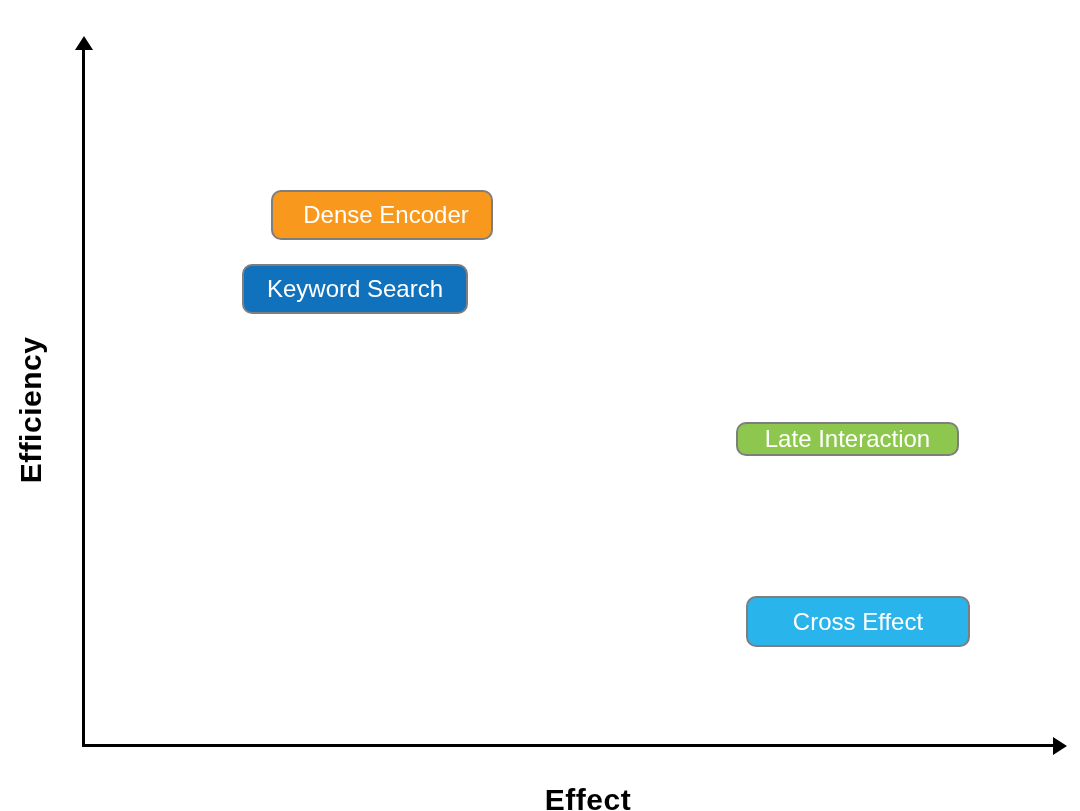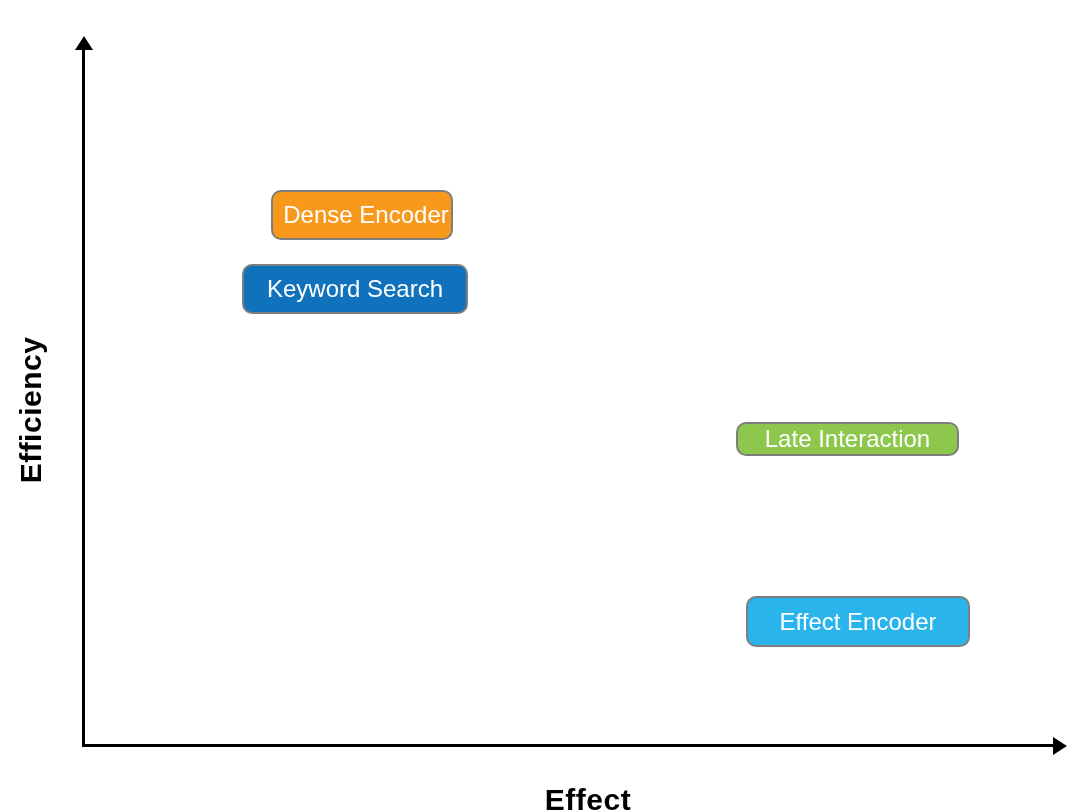--- a/index.html
+++ b/index.html
@@ -88,26 +88,26 @@
 <div class="figure">
 
   <div class="axis-line y-axis-line"></div>
   <div class="arrowhead arrow-up"></div>
   <div class="axis-label y-axis-label">Efficiency</div>
 
   <div class="axis-line x-axis-line"></div>
   <div class="arrowhead arrow-right"></div>
   <div class="axis-label x-axis-label">Effect</div>
 
-  <div class="chart-item" style="left: 271px; top: 190px; width: 182px; height: 50px; background: rgb(248, 153, 29); border-color: rgb(126, 126, 126); color: rgb(255, 255, 255); padding-left: 8px;">
+  <div class="chart-item" style="left: 271px; top: 190px; width: 222px; height: 50px; background: rgb(248, 153, 29); border-color: rgb(126, 126, 126); color: rgb(255, 255, 255); padding-left: 8px;">
     <span>Dense Encoder</span>
   </div>
   <div class="chart-item" style="left: 242px; top: 264px; width: 226px; height: 50px; background: rgb(16, 114, 188); border-color: rgb(126, 126, 126); color: rgb(255, 255, 255);">
     <span>Keyword Search</span>
   </div>
   <div class="chart-item" style="left: 736px; top: 422px; width: 223px; height: 34px; background: rgb(141, 199, 77); border-color: rgb(126, 126, 126); color: rgb(255, 255, 255);">
     <span>Late Interaction</span>
   </div>
   <div class="chart-item" style="left: 746px; top: 596px; width: 224px; height: 51px; background: rgb(41, 180, 235); border-color: rgb(126, 126, 126); color: rgb(255, 255, 255);">
-    <span>Effect Encoder</span>
+    <span>Cross Effect</span>
   </div>
 
 </div>
 
 </body></html>

